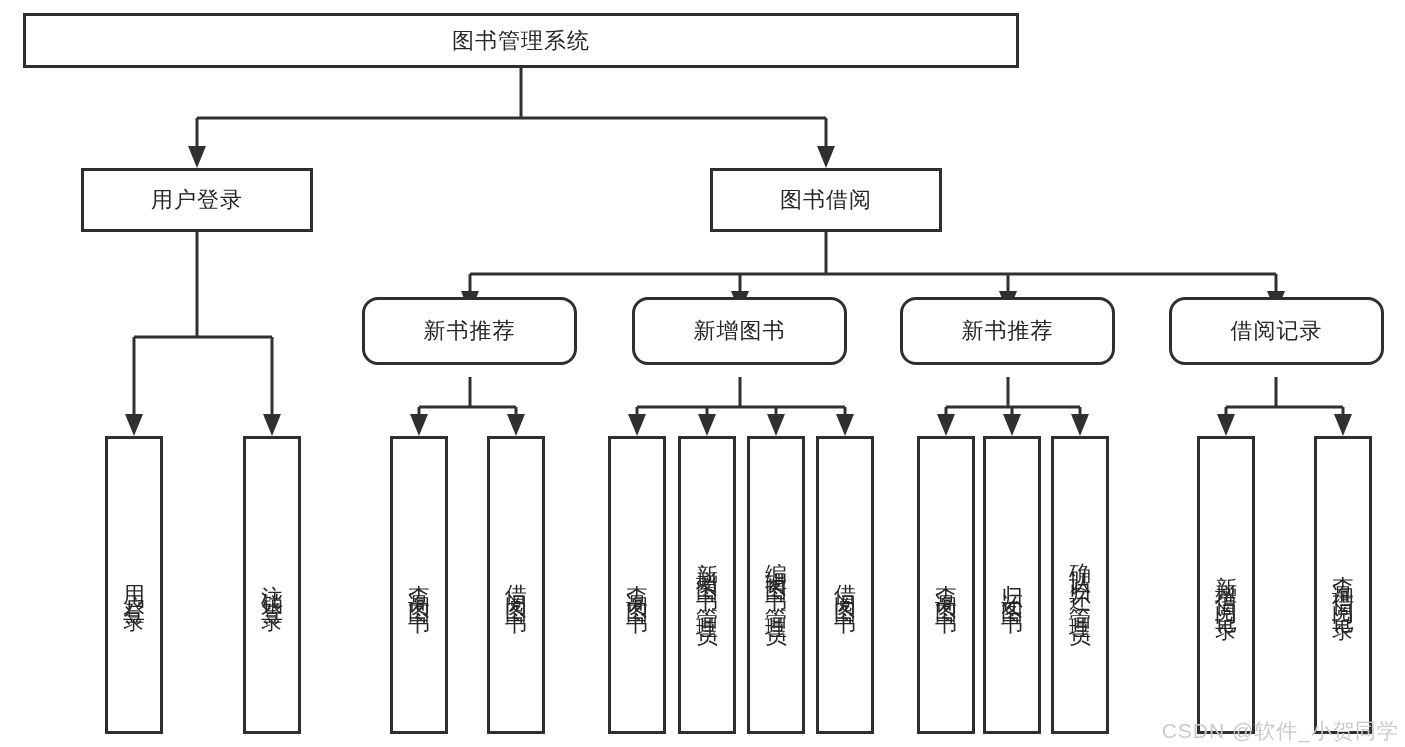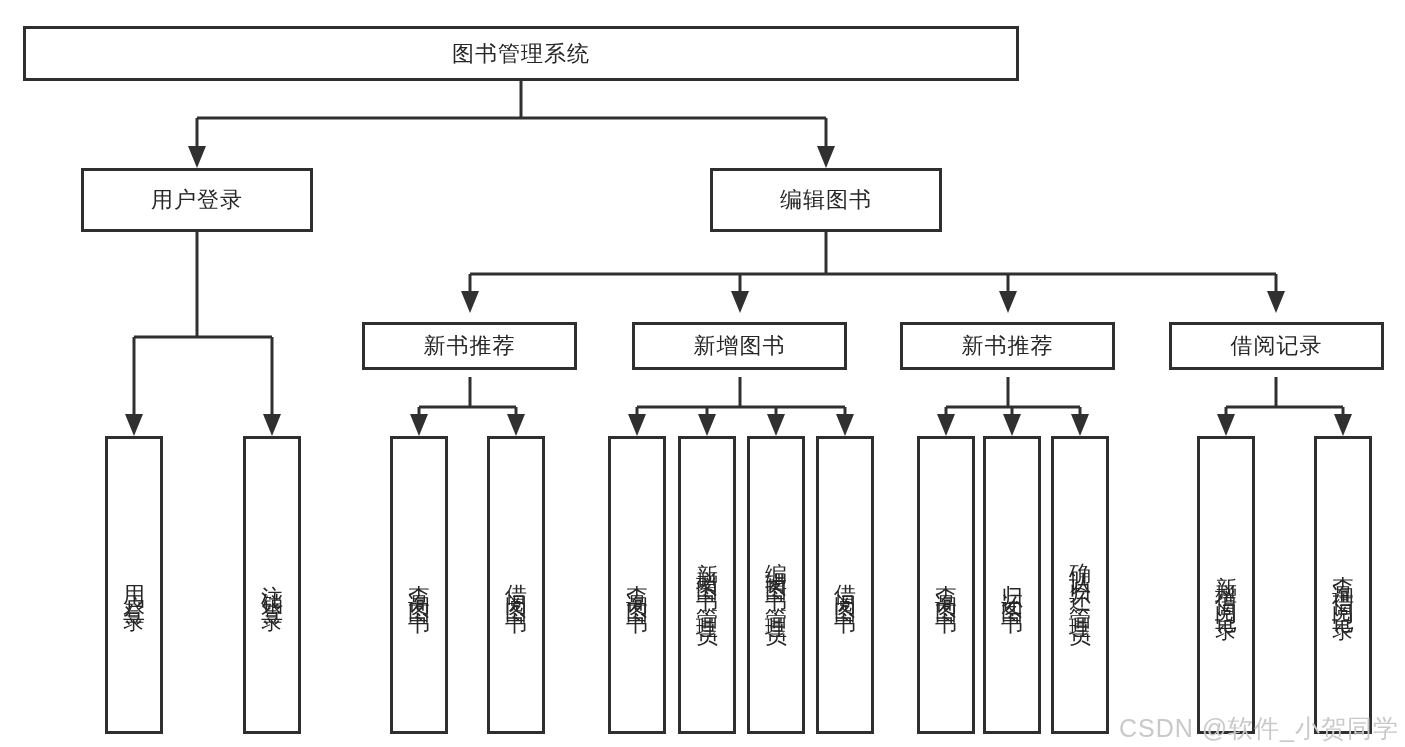--- a/index.html
+++ b/index.html
@@ -23,24 +23,24 @@
     border: 3px solid #2f2f2f;
     background: #ffffff;
     display: flex;
     align-items: center;
     justify-content: center;
     color: #262626;
     font-size: 22px;
     letter-spacing: 1px;
     text-align: center;
   }
-  .node.root   { left: 23px;  top: 26px;  width: 996px; height: 55px; }
+  .node.root   { left: 23px;  top: 13px;  width: 996px; height: 55px; }
   .node.lvl2a  { left: 81px;  top: 168px; width: 232px; height: 64px; }
   .node.lvl2b  { left: 710px; top: 168px; width: 232px; height: 64px; }
-  .node.lvl3   { top: 322px; width: 215px; height: 48px; }
+  .node.lvl3   { top: 297px; width: 215px; height: 68px; border-radius: 16px; }
   .node.l3a { left: 362px; }
   .node.l3b { left: 632px; }
   .node.l3c { left: 900px; }
   .node.l3d { left: 1169px; }
   .node.leaf {
     top: 436px;
     width: 58px;
     height: 298px;
   }
   .node.leaf span {
@@ -60,21 +60,21 @@
   .leaf.p8  { left: 816px; }
   .leaf.p9  { left: 917px; }
   .leaf.p10 { left: 983px; }
   .leaf.p11 { left: 1051px; }
   .leaf.p12 { left: 1197px; }
   .leaf.p13 { left: 1314px; }
   .watermark {
     position: absolute;
     right: 6px;
     bottom: 2px;
-    font-size: 25px;
+    font-size: 21px;
     color: #c9c9c9;
     letter-spacing: 1px;
     user-select: none;
   }
 </style>
 </head>
 <body>
 
 <div class="canvas">
 
@@ -145,21 +145,21 @@
   </svg>
 
   <div class="node root">
     <span>图书管理系统</span>
   </div>
 
   <div class="node lvl2a">
     <span>用户登录</span>
   </div>
   <div class="node lvl2b">
-    <span>编辑图书</span>
+    <span>图书借阅</span>
   </div>
 
   <div class="node lvl3 l3a">
     <span>新书推荐</span>
   </div>
   <div class="node lvl3 l3b">
     <span>新增图书</span>
   </div>
   <div class="node lvl3 l3c">
     <span>新书推荐</span>

